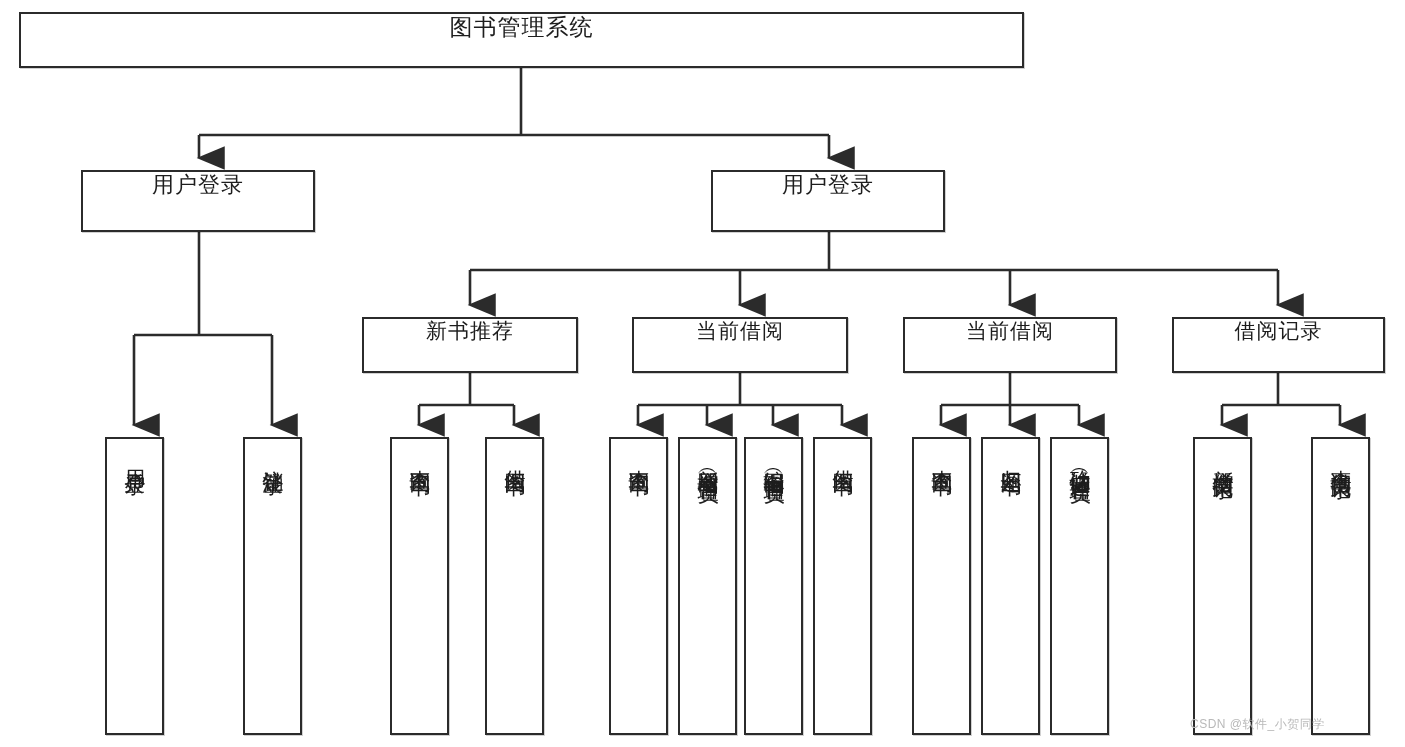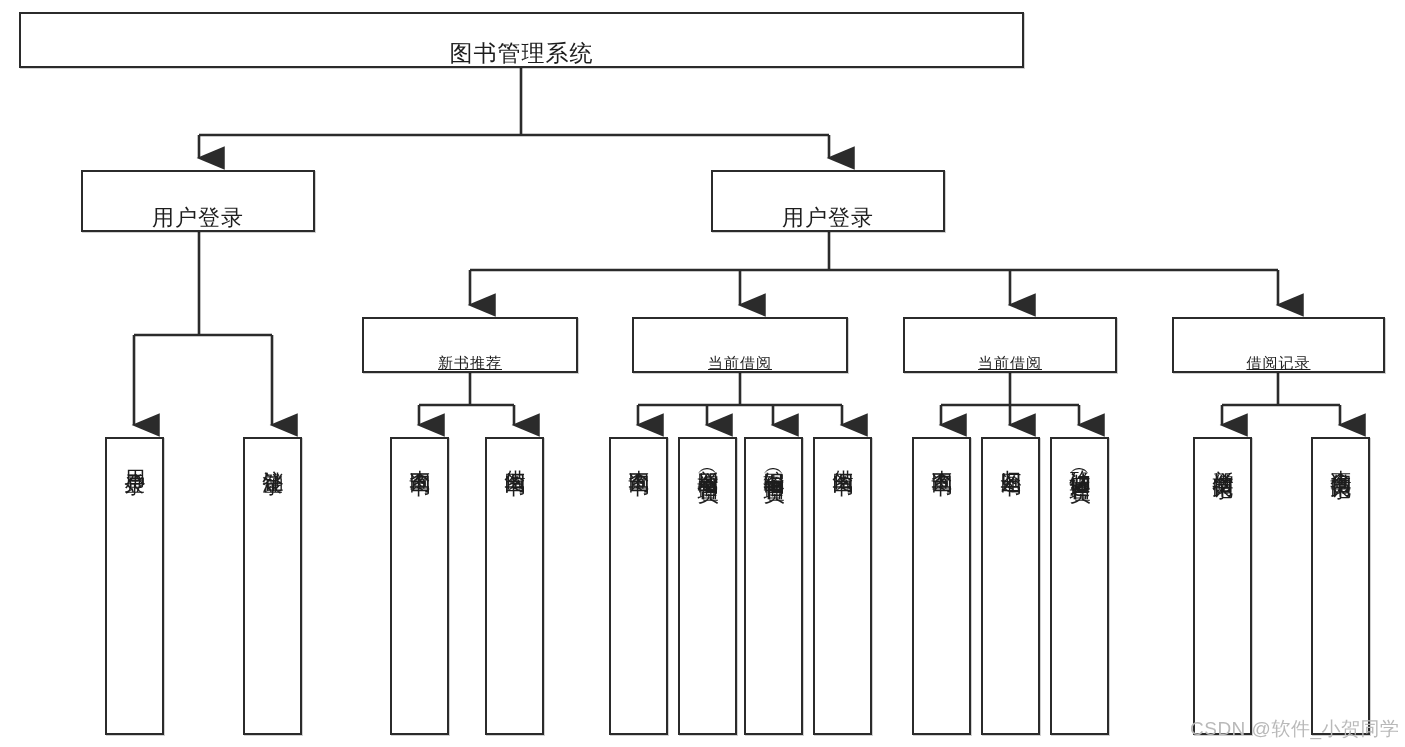--- a/index.html
+++ b/index.html
@@ -26,54 +26,54 @@
     width: 1405px;
     height: 747px;
     pointer-events: none;
   }
   .node {
     position: absolute;
     box-sizing: border-box;
     background: #ffffff;
     border: 2.5px solid #2b2b2b;
     display: flex;
-    align-items: flex-end;
+    align-items: flex-start;
     justify-content: center;
     box-shadow: 1px 1px 0 rgba(0,0,0,0.18);
   }
   .node-label {
     font-size: 22px;
     line-height: 1.15;
     letter-spacing: 1px;
     color: #1d1d1d;
     white-space: nowrap;
     text-align: center;
   }
   .node.root .node-label { font-size: 23px; }
   .node.level1 .node-label { font-size: 22px; }
-  .node.level2 .node-label { font-size: 15px; text-decoration: underline; }
+  .node.level2 .node-label { font-size: 21px; }
   .node.leaf {
     align-items: flex-start;
     padding-top: 14px;
   }
   .node.leaf .node-label {
     writing-mode: vertical-rl;
     text-orientation: upright;
     font-size: 21px;
     line-height: 1.18;
     letter-spacing: 2px;
     white-space: normal;
     max-height: 270px;
   }
   .node.leaf.tall .node-label {
     max-height: 276px;
   }
   .watermark {
     position: absolute;
-    font-size: 19px;
+    font-size: 12px;
     color: #b9b9b9;
     letter-spacing: 0.5px;
     white-space: nowrap;
     user-select: none;
   }
 </style>
 </head>
 <body>
 
 <div id="diagram">

